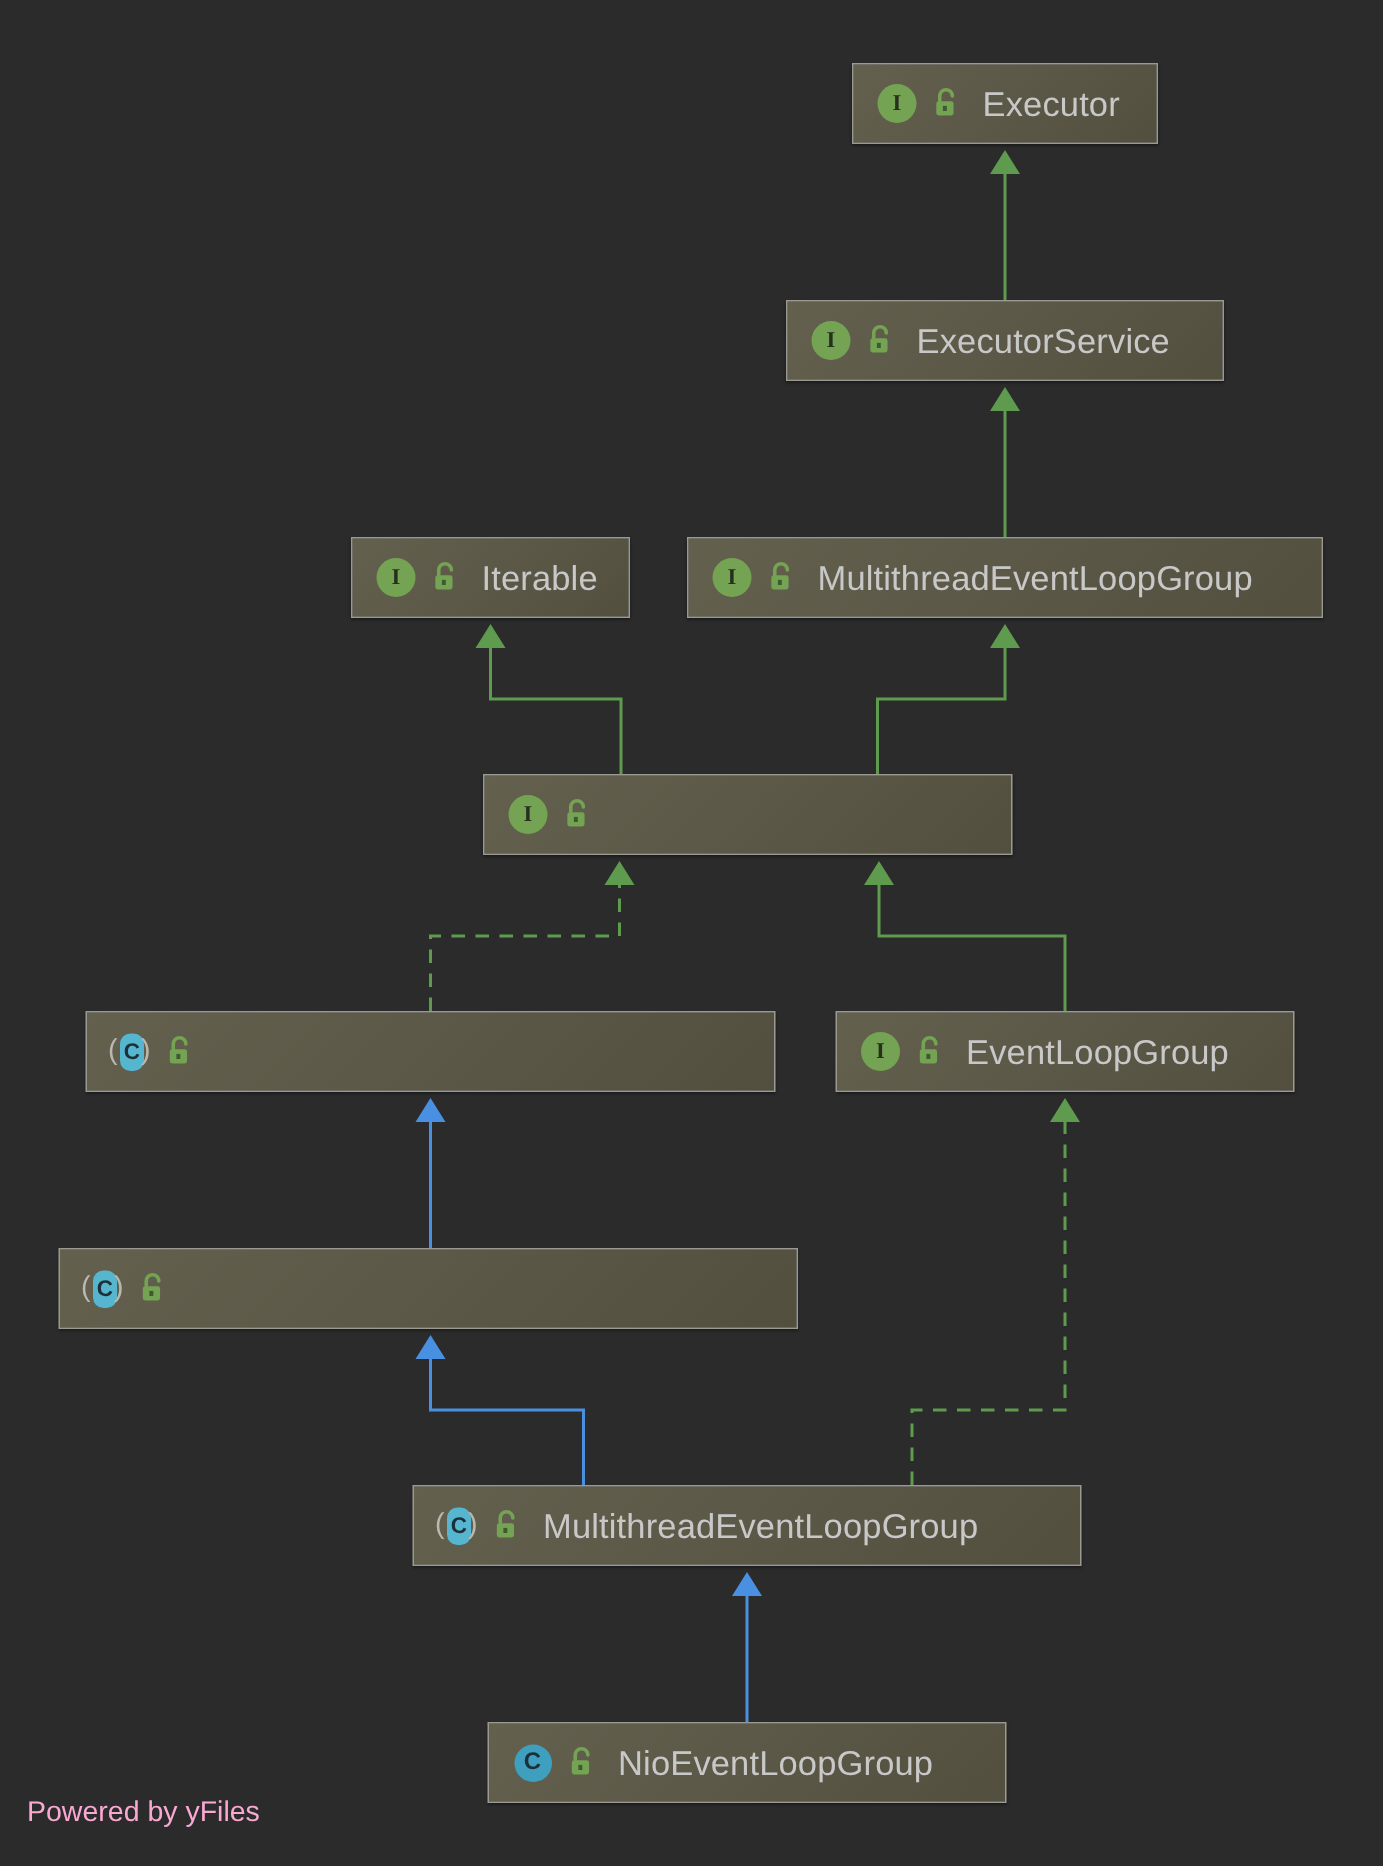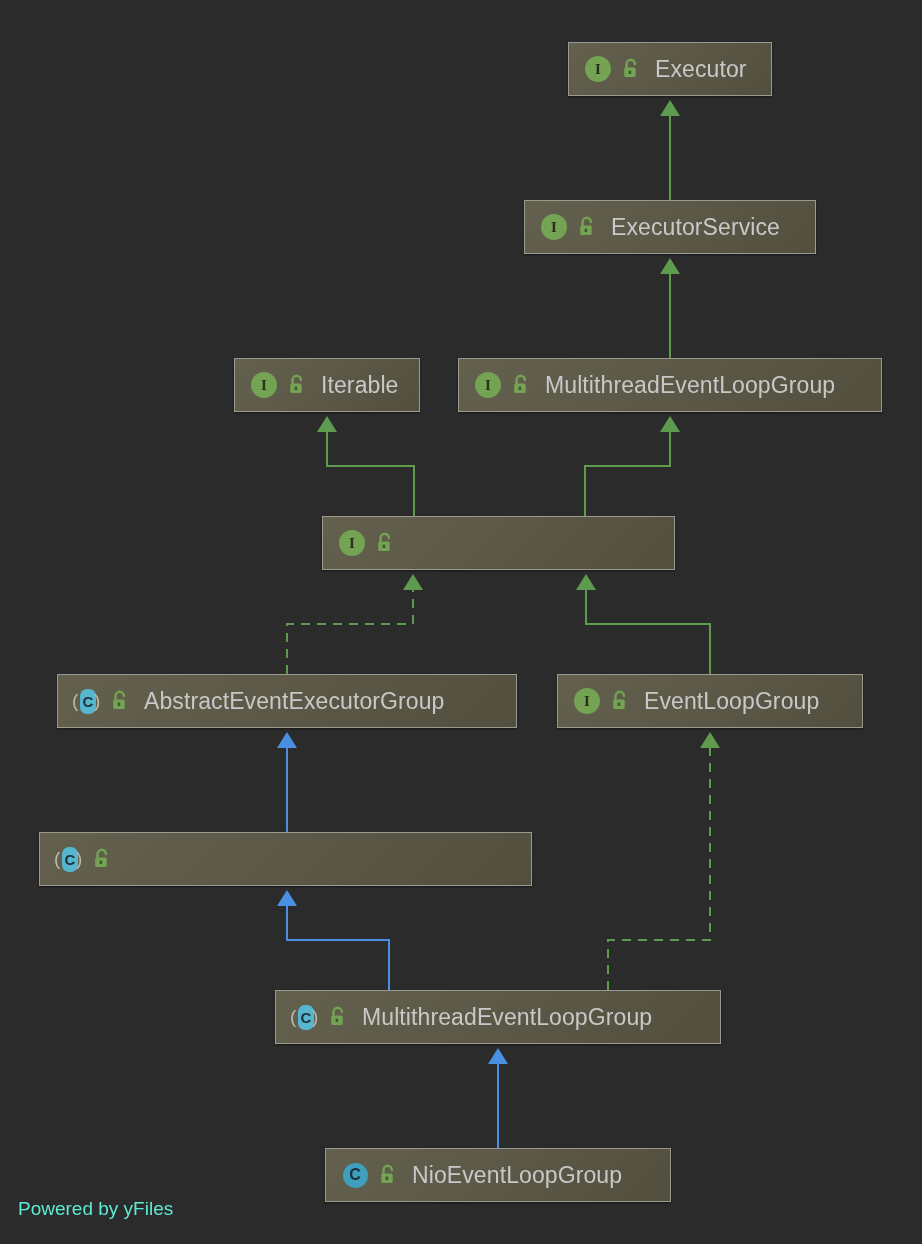--- a/index.html
+++ b/index.html
@@ -129,21 +129,21 @@
   
   .lock-icon {
     width: 22px;
     height: 26px;
     margin-left: 8px;
     flex: 0 0 auto;
     position: relative;
   }
   .watermark {
     position: absolute;
-    color: #5eead4;
+    color: #f9a8d4;
     font-size: 19px;
     font-family: "Liberation Sans", sans-serif;
   }
 </style>
 </head>
 <body>
 
 <div id="canvas">
 
   <svg id="edge-layer" width="922" height="1244" viewBox="0 0 922 1244">
@@ -246,21 +246,20 @@
             <span class="disc"></span>
             <span class="glyph">C</span>
             <span class="br br-r">)</span>
           </span>
           <span class="lock-icon"><svg width="22" height="26" viewBox="0 0 22 26">
               <path d="M5.5 11 V8 a4.2 4.2 0 0 1 8.4 0" fill="none" stroke="#74a353" stroke-width="2.4" stroke-linecap="round"></path>
               <rect x="3.2" y="11.5" width="11.5" height="9.5" rx="1.6" fill="#74a353"></rect>
               <rect x="7.6" y="14.6" width="2.6" height="3.4" fill="#3f5a30"></rect>
             </svg></span>
         </span>
-        <span class="node-label">AbstractEventExecutorGroup</span>
       </div>
       <div class="node" style="left: 557px; top: 674px; width: 306px; height: 54px;">
         <span class="icons">
           <span class="type-icon icon-interface">
             <span class="disc"></span>
             <span class="glyph">I</span>
           </span>
           <span class="lock-icon"><svg width="22" height="26" viewBox="0 0 22 26">
               <path d="M5.5 11 V8 a4.2 4.2 0 0 1 8.4 0" fill="none" stroke="#74a353" stroke-width="2.4" stroke-linecap="round"></path>
               <rect x="3.2" y="11.5" width="11.5" height="9.5" rx="1.6" fill="#74a353"></rect>

